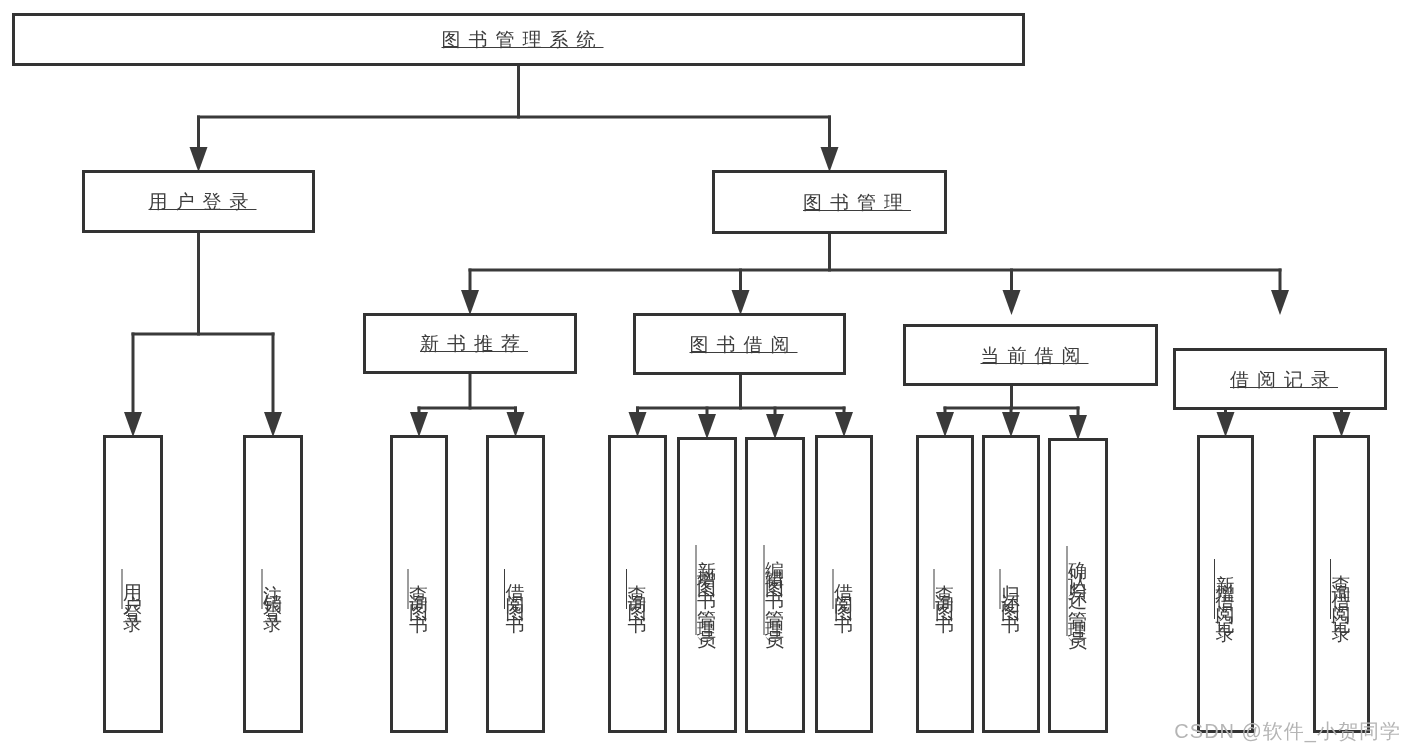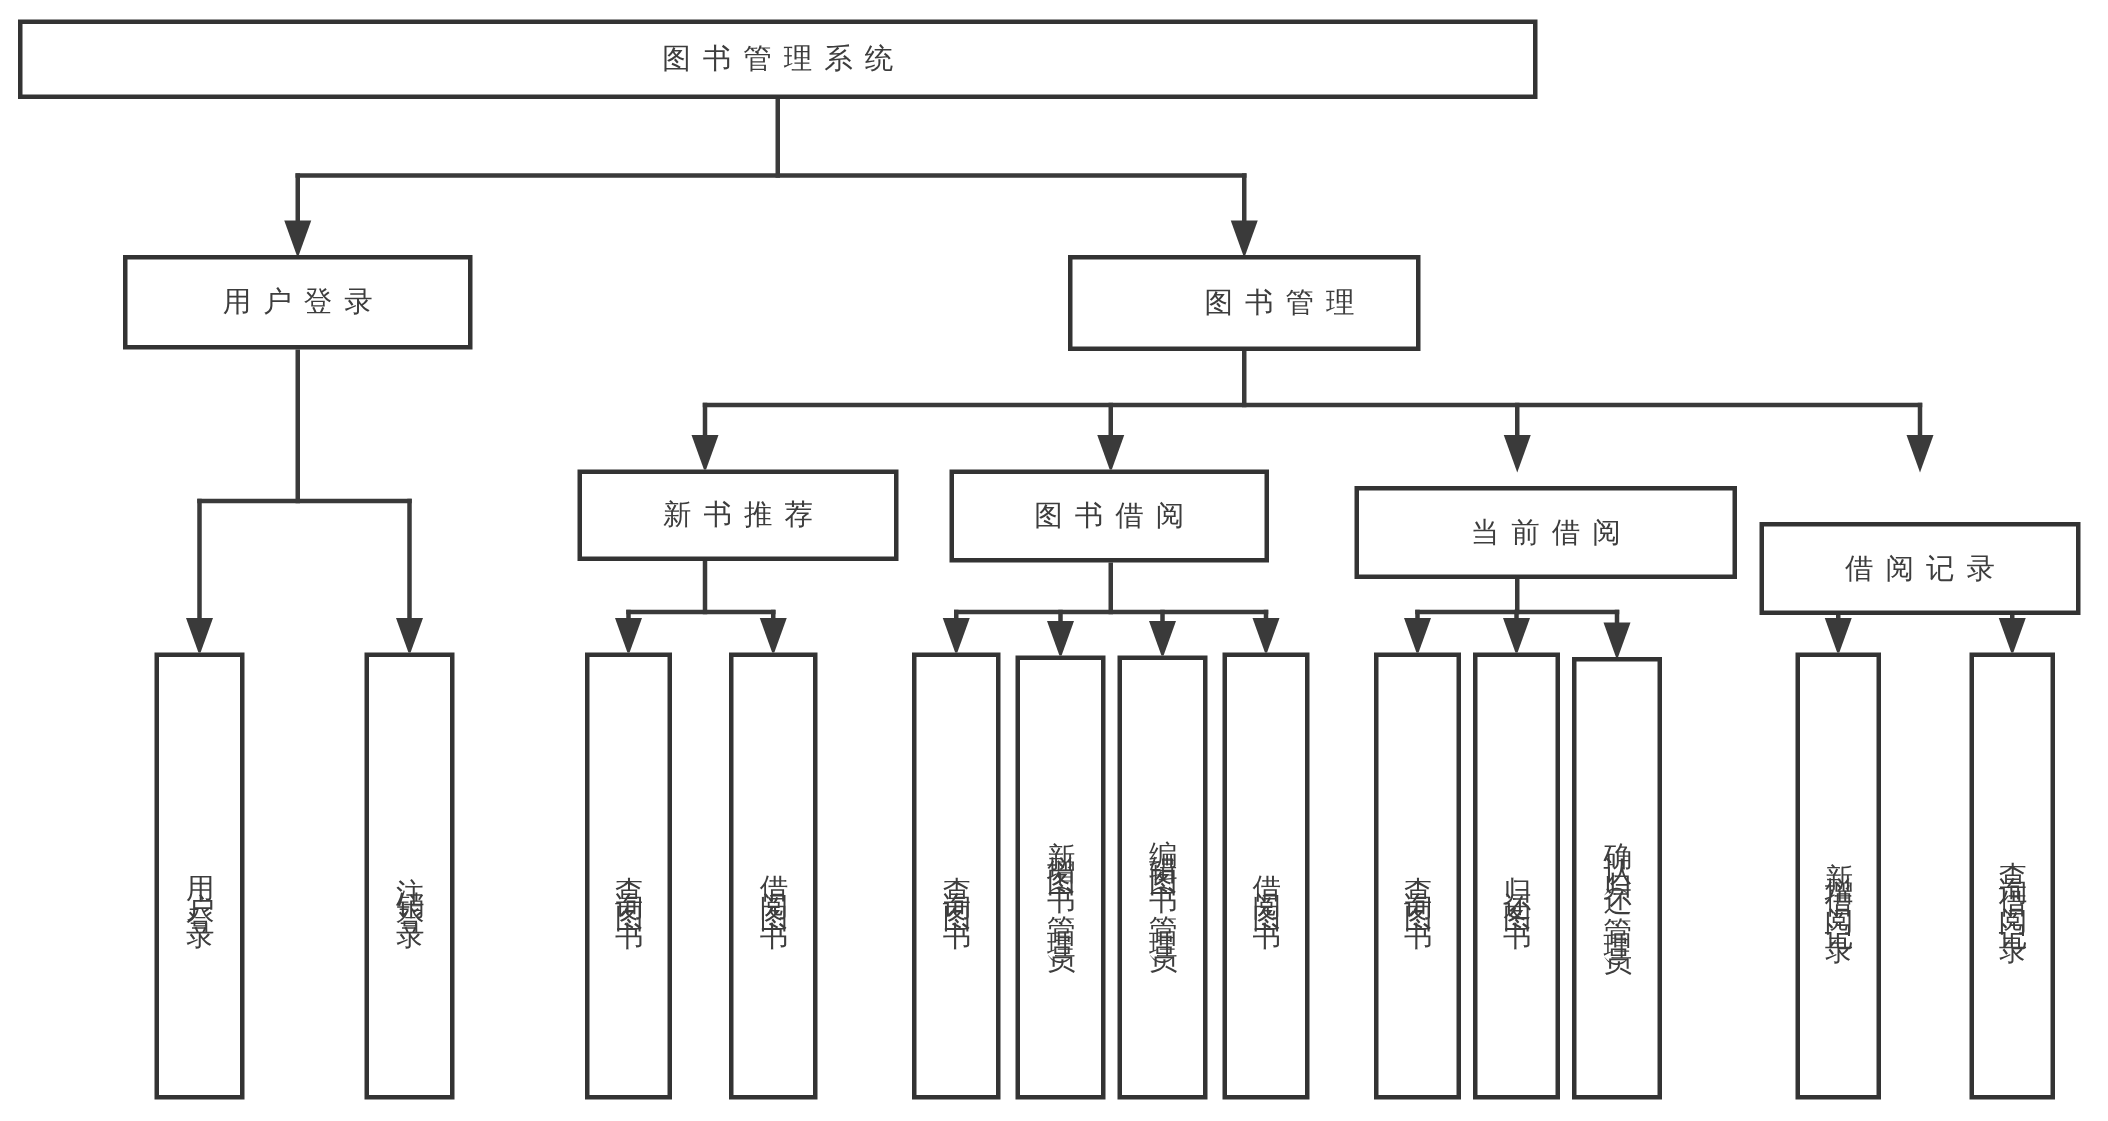--- a/index.html
+++ b/index.html
@@ -5,21 +5,21 @@
   html,body{margin:0;padding:0;background:#fff;}
   body{font-family:"Liberation Sans","DejaVu Sans",sans-serif;}
   .stage{position:relative;width:1405px;height:747px;background:var(--bg,#fff);overflow:hidden;}
   svg.edges{position:absolute;left:0;top:0;z-index:1;}
   svg.edges line{stroke:var(--line,#3a3a3a);stroke-width:3;stroke-linecap:square;}
   svg.edges polygon{fill:var(--line,#3a3a3a);}
   .node{
     position:absolute;box-sizing:border-box;z-index:2;
     border:3px solid var(--border,#333);background:#fff;
     display:flex;align-items:center;justify-content:center;
-    color:var(--text,#3d3d3d);font-size:19px;line-height:1;
+    color:var(--text,#3d3d3d);font-size:19px;line-height:1;text-decoration:underline;
   }
   .node.h{letter-spacing:8px;}
   .node.h span{margin-right:-8px;white-space:nowrap;}
   .node-root{letter-spacing:2px;font-size:19px;}
   .node-root span{margin-right:-2px;}
   .node.v{writing-mode:vertical-rl;letter-spacing:10px;}
   .node.v span{margin-bottom:-10px;}
   .watermark{
     position:absolute;right:4px;bottom:2px;z-index:9;
     font-size:20px;letter-spacing:1px;color:var(--wm,#b5b5b5);
@@ -86,21 +86,21 @@
   <div id="nodes">
       <div class="node h node-root" style="left: 12px; top: 13px; width: 1013px; height: 53px;">
         <span>图书管理系统</span>
       </div>
       <div class="node h node-login" style="left: 82px; top: 170px; width: 233px; height: 63px;">
         <span>用户登录</span>
       </div>
       <div class="node h node-mgmt" style="left: 712px; top: 170px; width: 235px; height: 64px; padding-left: 47px;">
         <span>图书管理</span>
       </div>
-      <div class="node h node-newbook" style="left: 363px; top: 313px; width: 214px; height: 61px; margin-left: 22px;">
+      <div class="node h node-newbook" style="left: 363px; top: 313px; width: 214px; height: 61px;">
         <span>新书推荐</span>
       </div>
       <div class="node h node-borrow" style="left: 633px; top: 313px; width: 213px; height: 62px;">
         <span>图书借阅</span>
       </div>
       <div class="node h node-current" style="left: 903px; top: 324px; width: 255px; height: 62px;">
         <span>当前借阅</span>
       </div>
       <div class="node h node-records" style="left: 1173px; top: 313px; width: 214px; height: 62px; margin-top: 35px;">
         <span>借阅记录</span>
@@ -138,13 +138,14 @@
       <div class="node v node-cur-confirm" style="left: 1048px; top: 438px; width: 60px; height: 295px;">
         <span>确认归还（管理员）</span>
       </div>
       <div class="node v node-rec-add" style="left: 1197px; top: 435px; width: 57px; height: 298px;">
         <span>新增借阅记录</span>
       </div>
       <div class="node v node-rec-query" style="left: 1313px; top: 435px; width: 57px; height: 298px;">
         <span>查询借阅记录</span>
       </div>
     </div>
+  <div class="watermark">CSDN @软件_小贺同学</div>
 </div>
 
 </body></html>

